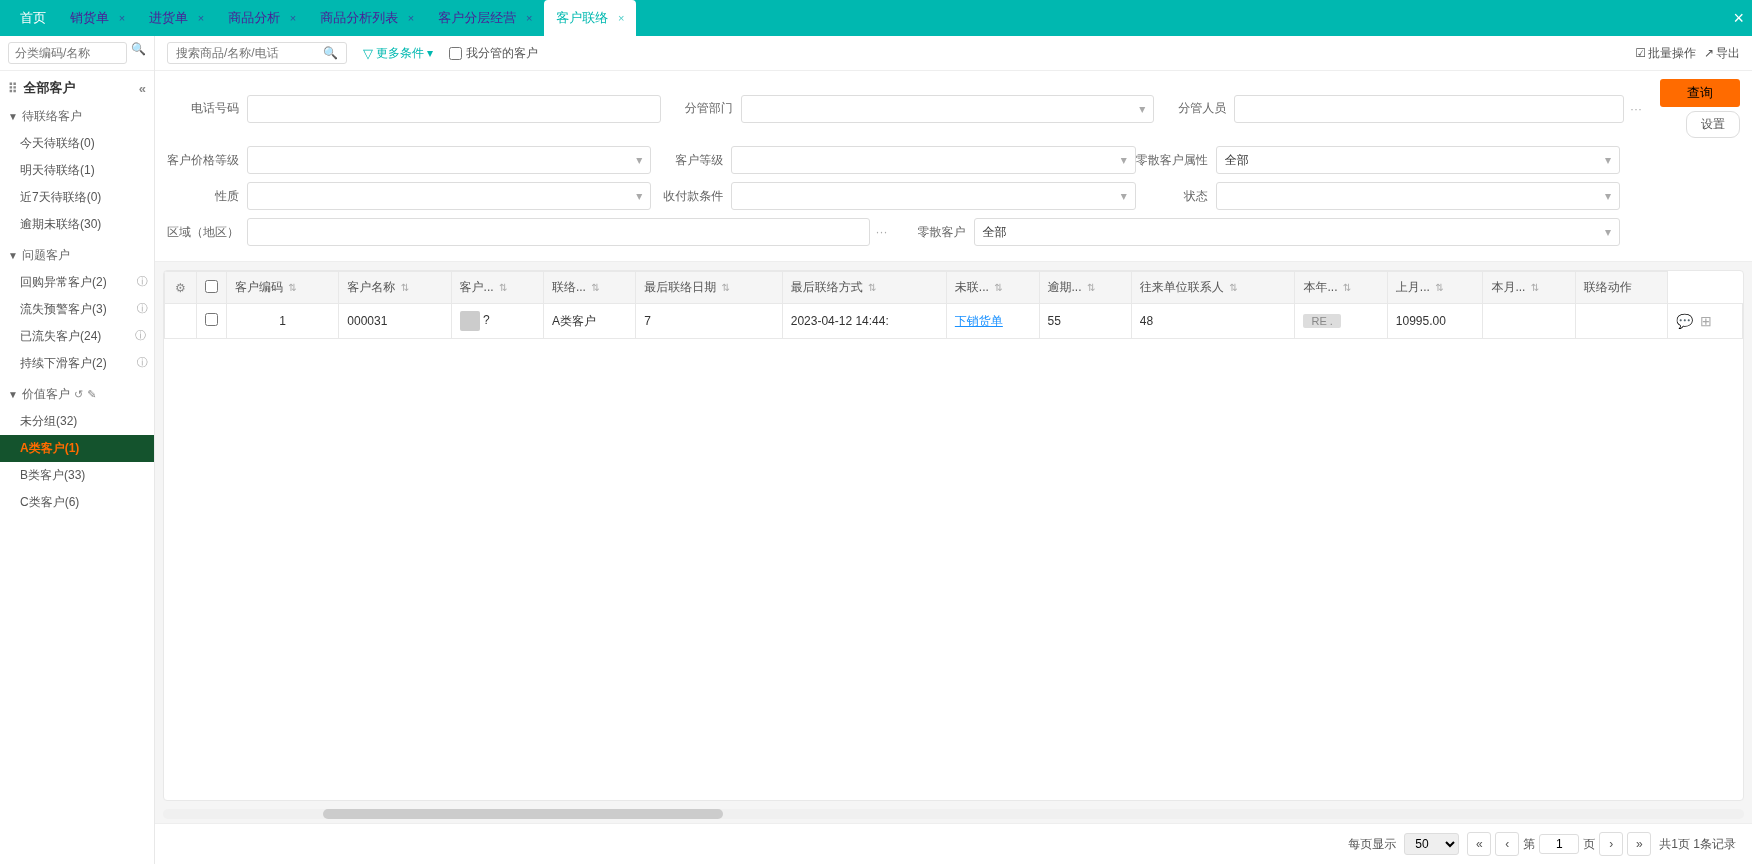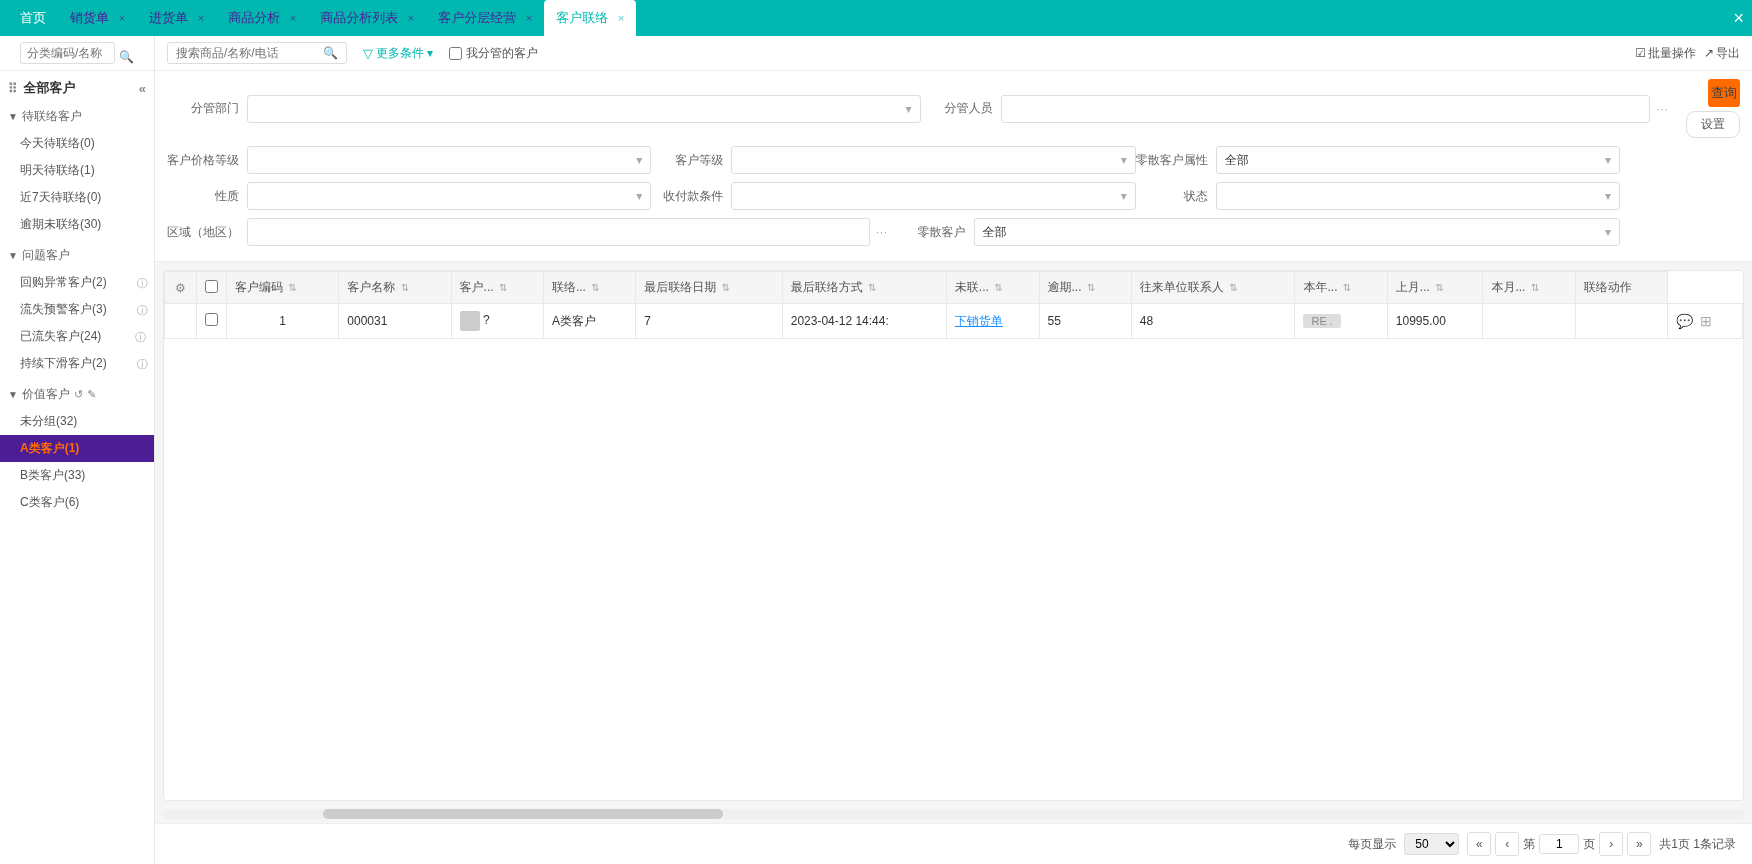--- a/index.html
+++ b/index.html
@@ -11,32 +11,32 @@
     .top-nav .nav-item.active { background: #fff; color: #00b8b0; border-radius: 4px 4px 0 0; }
     .top-nav .nav-item .close-x { margin-left: 6px; opacity: 0.7; font-size: 11px; }
     .top-nav .nav-home { color: #fff; padding: 0 12px; height: 36px; line-height: 36px; cursor: pointer; font-size: 13px; }
     .top-nav-right { margin-left: auto; color: #fff; font-size: 18px; cursor: pointer; }
 
     
     .main-layout { display: flex; height: calc(864px - 36px); }
 
     
     .sidebar { width: 155px; background: #fff; border-right: 1px solid #e8e8e8; display: flex; flex-direction: column; overflow-y: auto; }
-    .sidebar-search { display: flex; align-items: flex-end; padding: 6px 20px; border-bottom: 1px solid #eee; }
+    .sidebar-search { display: flex; align-items: flex-start; padding: 6px 8px; border-bottom: 1px solid #eee; }
     .sidebar-search input { border: 1px solid #ddd; border-radius: 3px; padding: 3px 6px; width: 100%; font-size: 12px; outline: none; }
     .sidebar-search .search-icon { color: #00b8b0; margin-left: 4px; cursor: pointer; }
     .sidebar-header { display: flex; align-items: center; padding: 8px 8px 4px 8px; font-weight: bold; font-size: 13px; color: #333; }
     .sidebar-header .dots-icon { margin-right: 6px; color: #888; }
     .sidebar-header .collapse-icon { margin-left: auto; cursor: pointer; color: #888; }
     .sidebar-section { padding: 2px 0; }
     .sidebar-section-title { display: flex; align-items: center; padding: 5px 8px; color: #666; font-size: 12px; cursor: pointer; }
     .sidebar-section-title .arrow { margin-right: 4px; font-size: 10px; }
     .sidebar-item { padding: 5px 8px 5px 20px; cursor: pointer; color: #555; font-size: 12px; white-space: nowrap; overflow: hidden; text-overflow: ellipsis; }
-    .sidebar-item.active { background: #4c1d95; color: #ff6b00; font-weight: bold; }
-    .sidebar-item.has-icon { display: flex; align-items: flex-end; gap: 30px; }
+    .sidebar-item.active { background: #14532d; color: #ff6b00; font-weight: bold; }
+    .sidebar-item.has-icon { display: flex; align-items: flex-start; gap: 30px; }
     .sidebar-item .item-icon { margin-left: auto; color: #aaa; font-size: 11px; }
 
     
     .content { flex: 1; display: flex; flex-direction: column; overflow: hidden; background: #f5f5f5; }
 
     
     .toolbar { display: flex; align-items: center; background: #fff; padding: 6px 12px; border-bottom: 1px solid #eee; gap: 16px; }
     .toolbar-search { display: flex; align-items: center; border: 1px solid #ddd; border-radius: 3px; padding: 3px 8px; width: 180px; background: #fff; }
     .toolbar-search input { border: none; outline: none; font-size: 12px; width: 100%; }
     .toolbar-search .icon { color: #00b8b0; cursor: pointer; }
@@ -52,21 +52,21 @@
     .filter-panel { background: #fff; border-bottom: 1px solid #eee; padding: 8px 12px; }
     .filter-row { display: flex; align-items: center; margin-bottom: 8px; gap: 0; }
     .filter-row:last-child { margin-bottom: 7px; }
     .filter-field { display: flex; align-items: center; flex: 1; min-width: 0; }
     .filter-label { color: #666; font-size: 12px; white-space: nowrap; width: 80px; text-align: right; padding-right: 8px; }
     .filter-input { flex: 1; border: 1px solid #ddd; border-radius: 3px; padding: 4px 8px; font-size: 12px; outline: none; height: 28px; }
     .filter-select { flex: 1; border: 1px solid #ddd; border-radius: 3px; padding: 4px 8px; font-size: 12px; outline: none; height: 28px; background: #fff; display: flex; align-items: center; cursor: pointer; position: relative; }
     .filter-select .arrow { margin-left: auto; color: #aaa; }
     .filter-dots { color: #aaa; padding: 0 6px; cursor: pointer; }
     .filter-right-btn { display: flex; flex-direction: column; gap: 4px; align-items: flex-end; padding-left: 12px; }
-    .query-btn { background: #ff6b00; color: #404040; border: none; border-radius: 3px; padding: 5px 3px; font-size: 13px; cursor: pointer; }
+    .query-btn { background: #ff6b00; color: #000000; border: none; border-radius: 3px; padding: 5px 27px; font-size: 13px; cursor: pointer; }
     .settings-btn { background: #fff; color: #555; border: 1px solid #ddd; border-radius: 9px; padding: 4px 14px; font-size: 12px; cursor: pointer; }
 
     
     .table-area { flex: 1; overflow: auto; background: #fff; margin: 8px; border: 1px solid #e8e8e8; border-radius: 4px; }
     table { width: 100%; border-collapse: collapse; font-size: 12px; }
     thead tr { background: #f5f5f5; }
     thead th { border: 1px solid #e8e8e8; padding: 7px 8px; text-align: left; color: #555; font-weight: normal; white-space: nowrap; position: relative; }
     thead th .sort-icon { color: #aaa; margin-left: 2px; font-size: 10px; }
     tbody tr { background: #fff; }
     tbody td { border: 1px solid #e8e8e8; padding: 7px 8px; color: #333; white-space: nowrap; }
@@ -212,20 +212,24 @@
         <div class="export-btn">
           <span>↗</span>
           <span>导出</span>
         </div>
       </div>
     </div>
 
     <div class="filter-panel">
 
       <div class="filter-row">
+        <div class="filter-field">
+          <span class="filter-label">电话号码</span>
+          <input class="filter-input" type="text" value="" style="">
+        </div>
         <div class="filter-field">
           <span class="filter-label">分管部门</span>
           <div class="filter-select">
             <span></span>
             <span class="arrow">▾</span>
           </div>
         </div>
         <div class="filter-field">
           <span class="filter-label">分管人员</span>
           <div class="filter-select" style="flex:1;">

